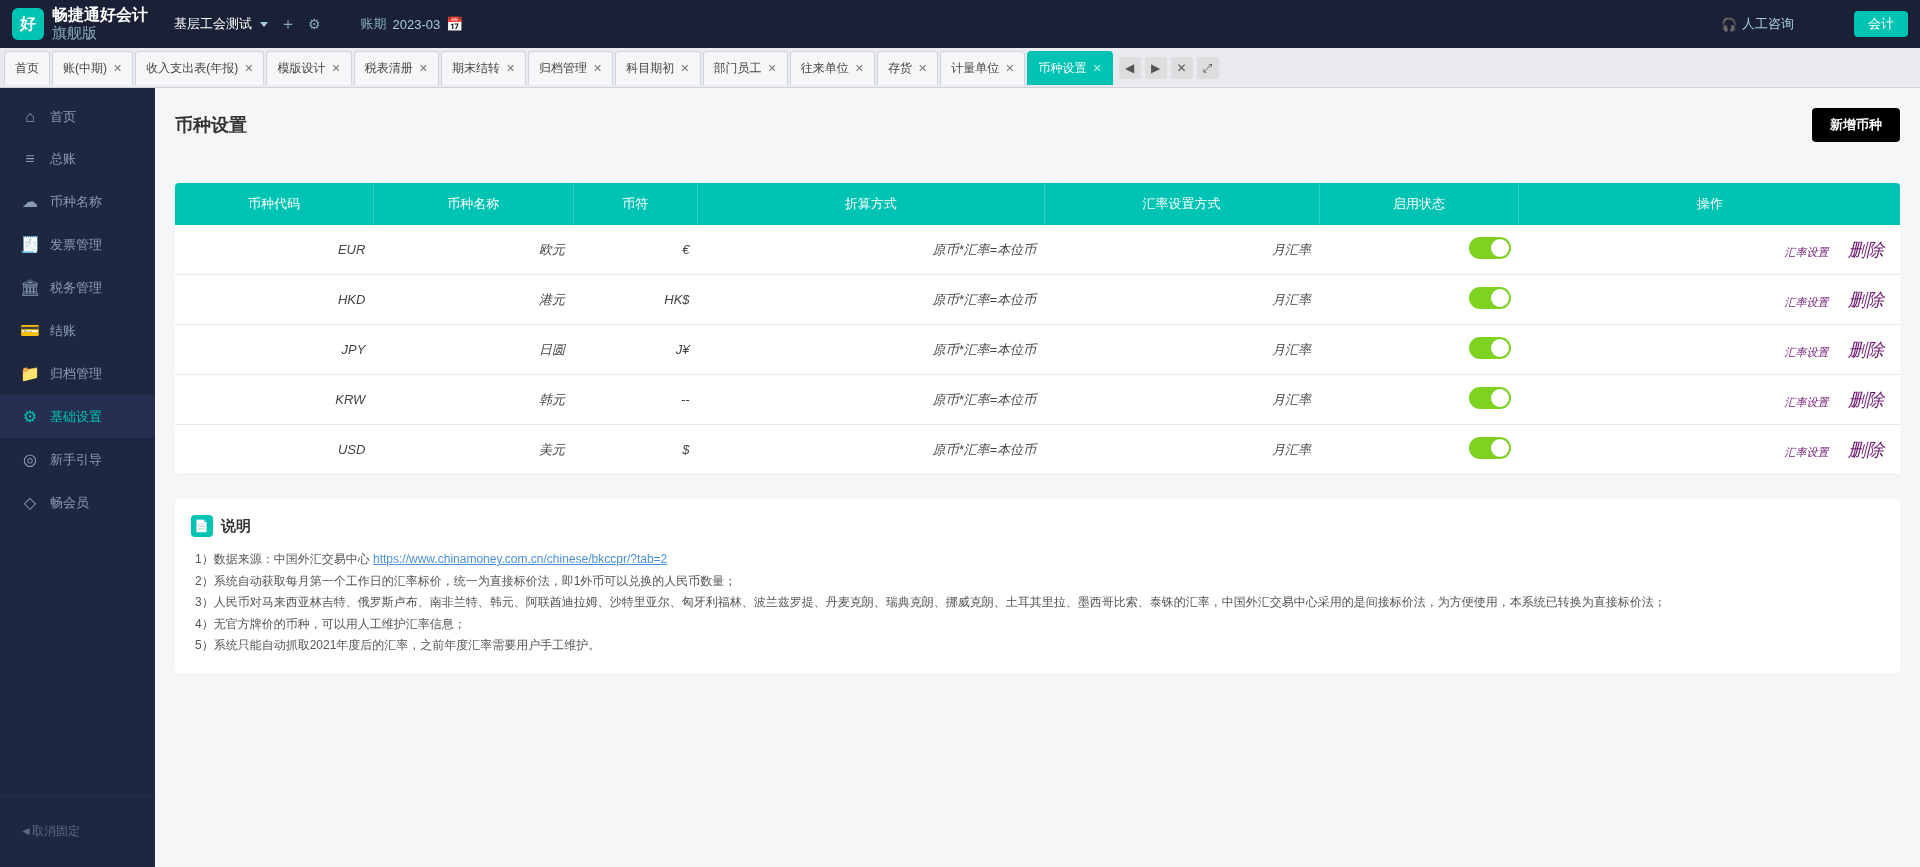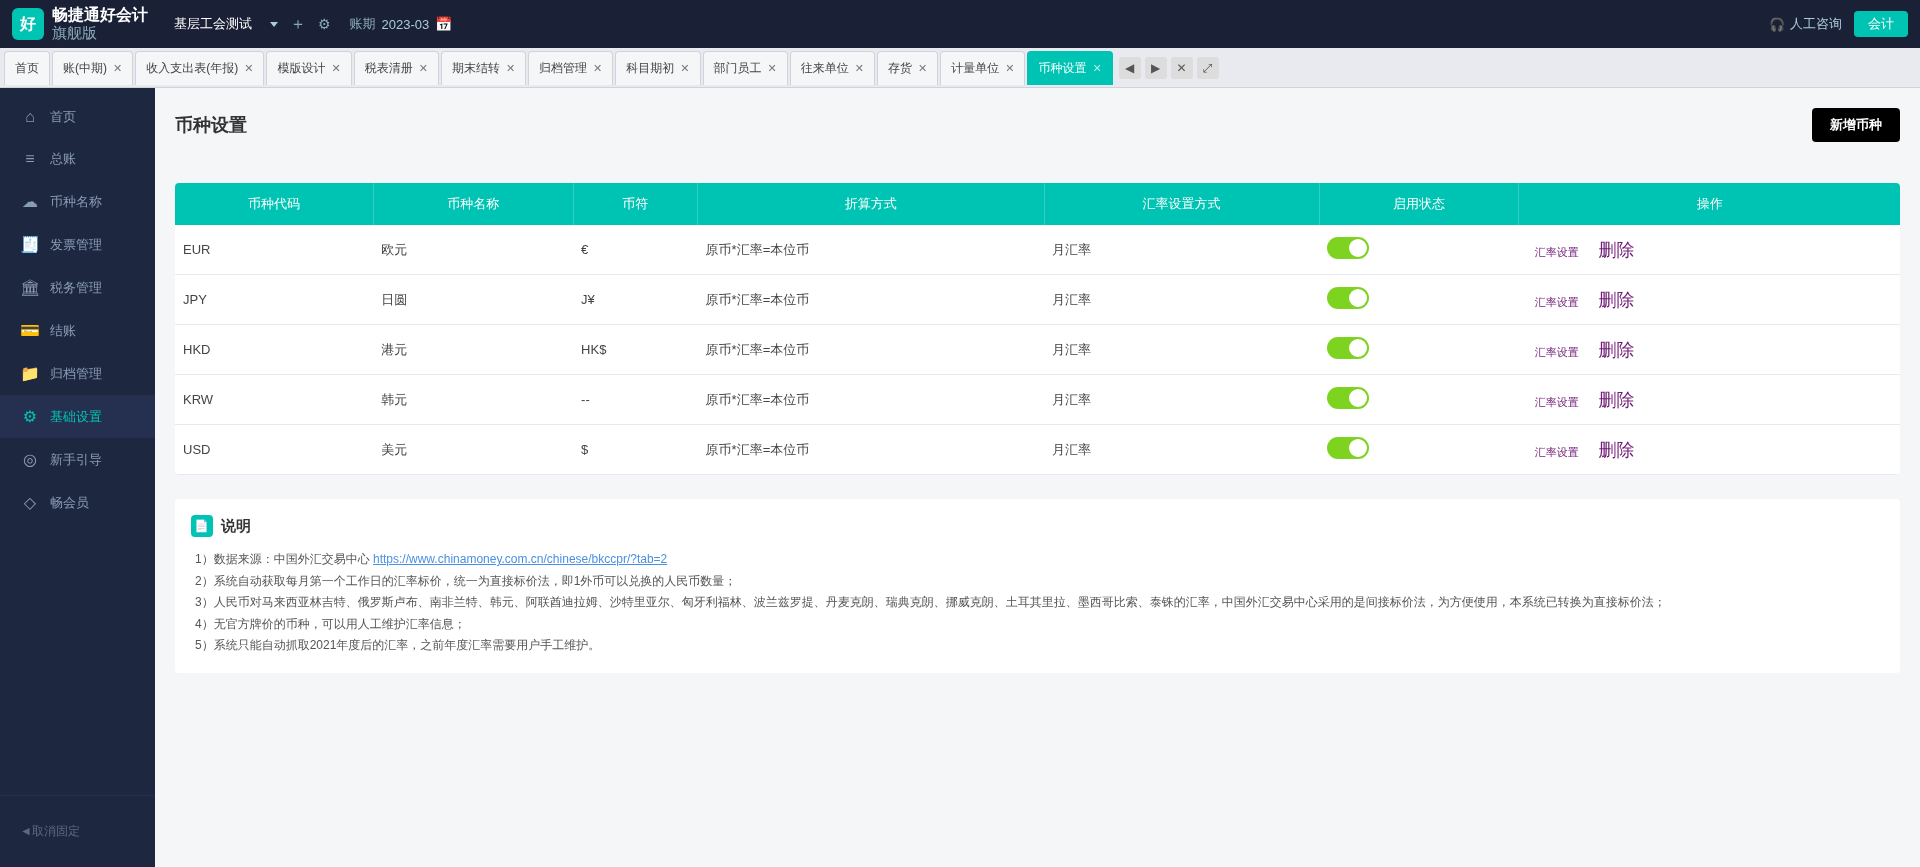--- a/index.html
+++ b/index.html
@@ -5,27 +5,27 @@
     * { box-sizing: border-box; margin: 0; padding: 0; }
     body { font-family: "Microsoft YaHei", "PingFang SC", sans-serif; font-size: 13px; background: #f0f2f5; overflow: hidden; }
 
     
     .app-wrapper { display: flex; flex-direction: column; height: 867px; width: 1920px; }
     .top-bar { height: 48px; background: #1a2035; display: flex; align-items: center; padding: 0 12px; gap: 12px; flex-shrink: 0; }
     .logo-area { display: flex; align-items: center; gap: 8px; width: 150px; }
     .logo-icon { width: 32px; height: 32px; background: #00c4b3; border-radius: 6px; display: flex; align-items: center; justify-content: center; color: white; font-size: 16px; font-weight: bold; }
     .logo-text { color: white; font-size: 16px; font-weight: bold; line-height: 1.2; }
     .logo-sub { color: #8ab; font-size: 15px; }
-    .company-selector { display: flex; align-items: center; gap: 14px; color: white; font-size: 13px; cursor: pointer; }
+    .company-selector { display: flex; align-items: center; gap: 4px; color: white; font-size: 13px; cursor: pointer; }
     .company-name { color: white; }
-    .period-info { color: #acd; font-size: 13px; margin-left: 7px; display: flex; align-items: center; gap: 6px; }
+    .period-info { color: #acd; font-size: 13px; margin-left: 28px; display: flex; align-items: center; gap: 6px; }
     .period-label { color: #8ab; }
     .top-bar-right { margin-left: auto; display: flex; align-items: center; gap: 12px; }
     .help-btn { color: #acd; font-size: 13px; display: flex; align-items: center; gap: 4px; cursor: pointer; }
-    .account-btn { background: #00c4b3; color: white; border: none; padding: 4px 14px; border-radius: 4px; font-size: 13px; cursor: pointer; }
+    .account-btn { background: #00c4b3; color: white; border: none; padding: 4px 14px; border-radius: 4px; font-size: 13px; cursor: pointer; margin-left: 48px; }
 
     
     .tab-bar { height: 40px; background: #e8eaf0; display: flex; align-items: center; padding: 0 4px; flex-shrink: 0; border-bottom: 1px solid #d0d3db; overflow: hidden; }
     .tab-item { height: 34px; display: flex; align-items: center; padding: 0 10px; gap: 4px; font-size: 12px; color: #444; background: #f5f6f8; border: 1px solid #d0d3db; border-bottom: none; border-radius: 4px 4px 0 0; margin-right: 2px; cursor: pointer; white-space: nowrap; flex-shrink: 0; }
     .tab-item.active { background: #00c4b3; color: white; border-color: #00c4b3; }
     .tab-item .close-x { font-size: 11px; opacity: 0.7; margin-left: 2px; }
     .tab-nav-btns { display: flex; align-items: center; gap: 4px; margin-left: 4px; }
     .tab-nav-btn { width: 22px; height: 22px; background: #ddd; border: none; border-radius: 3px; cursor: pointer; display: flex; align-items: center; justify-content: center; font-size: 12px; color: #555; }
 
     
@@ -43,21 +43,21 @@
     .content-area { flex: 1; padding: 20px; overflow-y: auto; background: #f5f6f8; }
     .page-title { font-size: 18px; font-weight: bold; color: #333; margin-bottom: 16px; display: flex; align-items: center; justify-content: space-between; }
     .new-currency-btn { background: #000000; color: white; border: none; padding: 8px 18px; border-radius: 4px; font-size: 13px; cursor: pointer; font-weight: bold; }
 
     
     .currency-table { width: 100%; border-collapse: collapse; background: white; border-radius: 4px; overflow: hidden; margin-top: 41px; }
     .currency-table thead tr { background: #00c4b3; color: white; }
     .currency-table thead th { padding: 12px 8px; font-size: 13px; font-weight: normal; text-align: center; border-right: 1px solid rgba(255,255,255,0.2); }
     .currency-table thead th:last-child { border-right: none; }
     .currency-table tbody tr { border-bottom: 1px solid #e8eaf0; }
-    .currency-table tbody td { padding: 12px 8px; text-align: left; color: #444; font-size: 13px; }
+    .currency-table tbody td { padding: 12px 8px; text-align: right; color: #444; font-size: 13px; font-style: italic; }
 
     
     .toggle-switch { display: inline-flex; align-items: center; position: relative; }
     .toggle-bg { width: 42px; height: 22px; background: #7ed321; border-radius: 11px; position: relative; cursor: pointer; }
     .toggle-knob { width: 18px; height: 18px; background: white; border-radius: 50%; position: absolute; top: 2px; right: 2px; transition: right 0.2s; }
 
     
     .action-link { color: #701a75; cursor: pointer; margin: 0 8px; font-size: 11px; }
     .delete-link { color: #701a75; cursor: pointer; margin: 0 8px; font-size: 18px; }
 
@@ -255,41 +255,41 @@
           <div class="toggle-knob"></div>
         </div>
       </div>
     </td>
     <td>
       <span class="action-link">汇率设置</span>
       <span class="delete-link">删除</span>
     </td>
   </tr>
             <tr>
+    <td>HKD</td>
+    <td>港元</td>
+    <td>HK$</td>
+    <td>原币*汇率=本位币</td>
+    <td>月汇率</td>
+    <td>
+      <div class="toggle-switch">
+        <div class="toggle-bg">
+          <div class="toggle-knob"></div>
+        </div>
+      </div>
+    </td>
+    <td>
+      <span class="action-link">汇率设置</span>
+      <span class="delete-link">删除</span>
+    </td>
+  </tr>
+            <tr>
     <td>JPY</td>
     <td>日圆</td>
     <td>J¥</td>
-    <td>原币*汇率=本位币</td>
-    <td>月汇率</td>
-    <td>
-      <div class="toggle-switch">
-        <div class="toggle-bg">
-          <div class="toggle-knob"></div>
-        </div>
-      </div>
-    </td>
-    <td>
-      <span class="action-link">汇率设置</span>
-      <span class="delete-link">删除</span>
-    </td>
-  </tr>
-            <tr>
-    <td>HKD</td>
-    <td>港元</td>
-    <td>HK$</td>
     <td>原币*汇率=本位币</td>
     <td>月汇率</td>
     <td>
       <div class="toggle-switch">
         <div class="toggle-bg">
           <div class="toggle-knob"></div>
         </div>
       </div>
     </td>
     <td>

